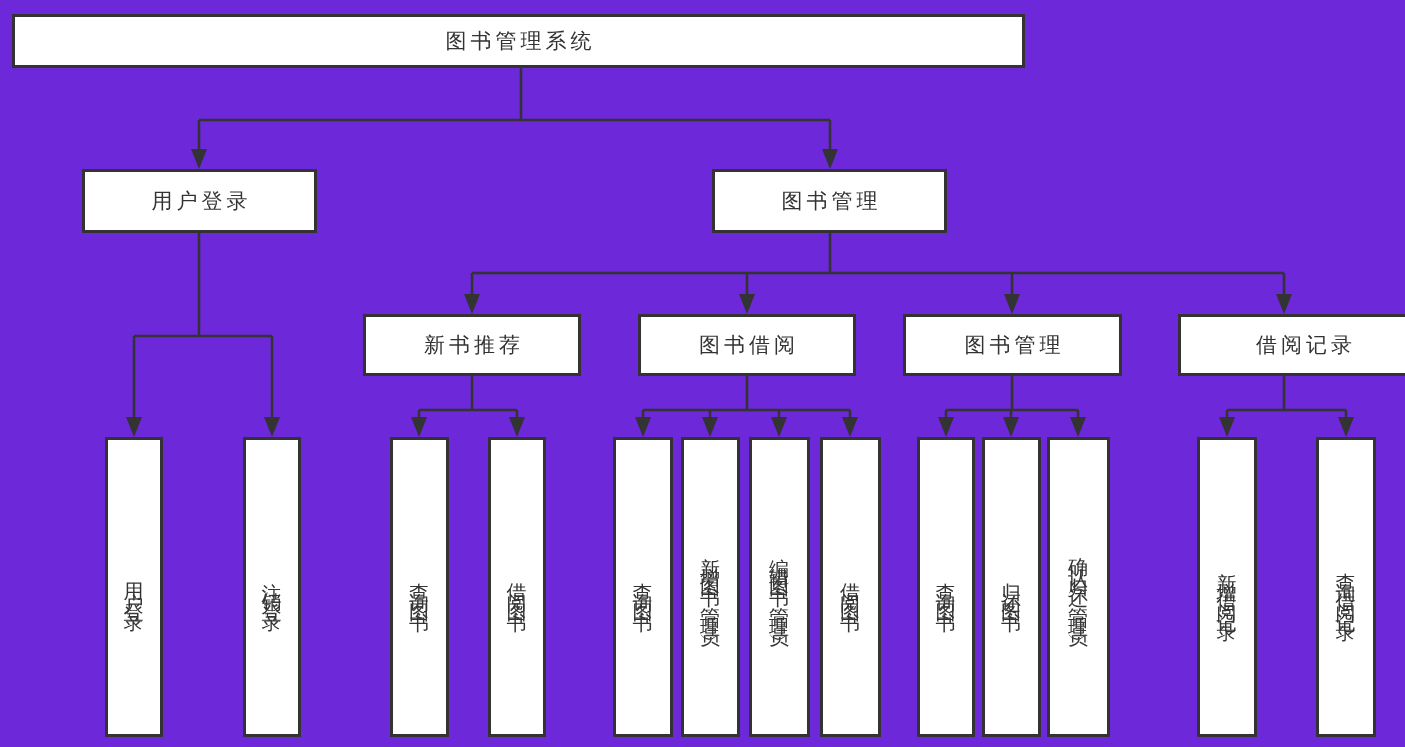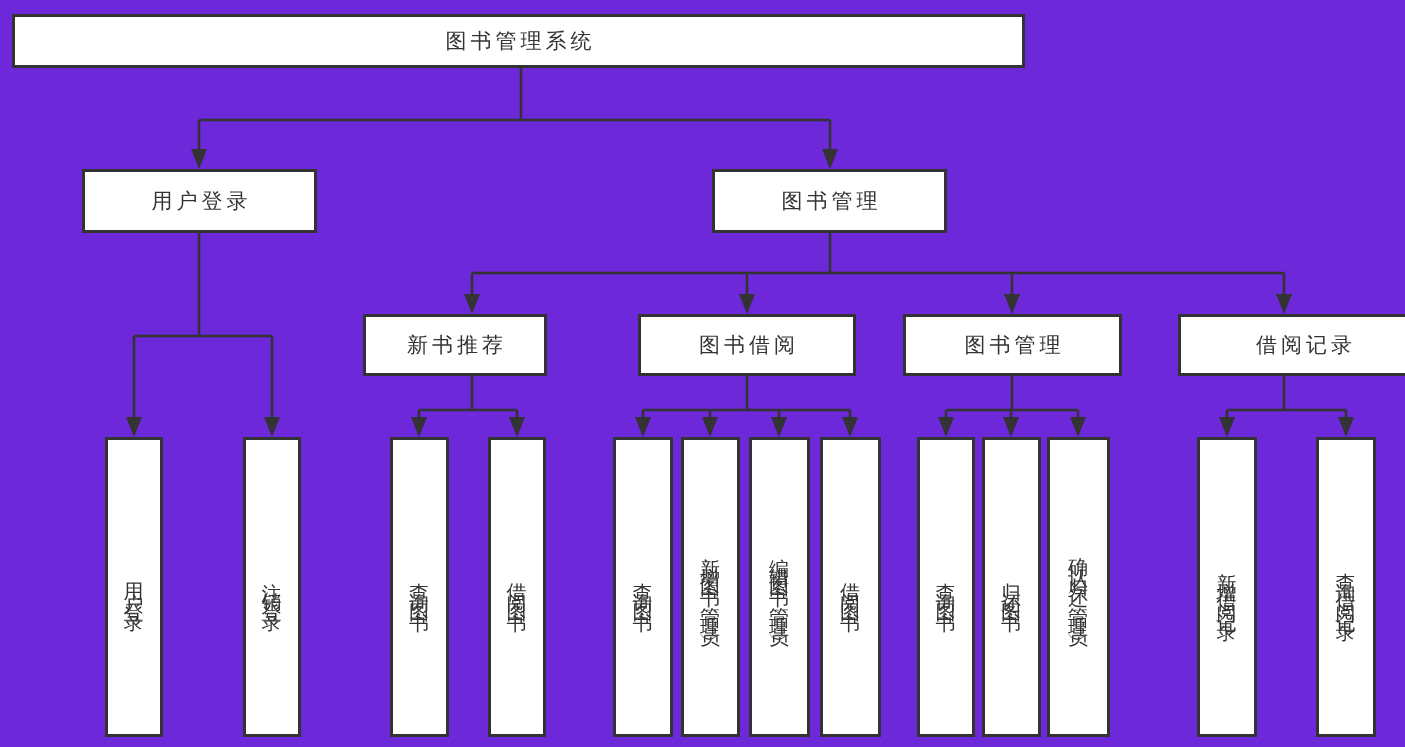--- a/index.html
+++ b/index.html
@@ -83,21 +83,21 @@
     <span class="lbl">图书管理系统</span>
   </div>
 
   <div class="box hbox" style="left:82px;top:169px;width:235px;height:64px;">
     <span class="lbl">用户登录</span>
   </div>
   <div class="box hbox" style="left:712px;top:169px;width:235px;height:64px;">
     <span class="lbl">图书管理</span>
   </div>
 
-  <div class="box hbox" style="left:363px;top:314px;width:184px;height:62px;">
+  <div class="box hbox" style="left:363px;top:314px;width:218px;height:62px;">
     <span class="lbl">新书推荐</span>
   </div>
   <div class="box hbox" style="left:638px;top:314px;width:218px;height:62px;justify-content:center;">
     <span class="lbl">图书借阅</span>
   </div>
   <div class="box hbox" style="left:903px;top:314px;width:219px;height:62px;">
     <span class="lbl">图书管理</span>
   </div>
   <div class="box hbox" style="left:1178px;top:314px;width:252px;height:62px;">
     <span class="lbl">借阅记录</span>

